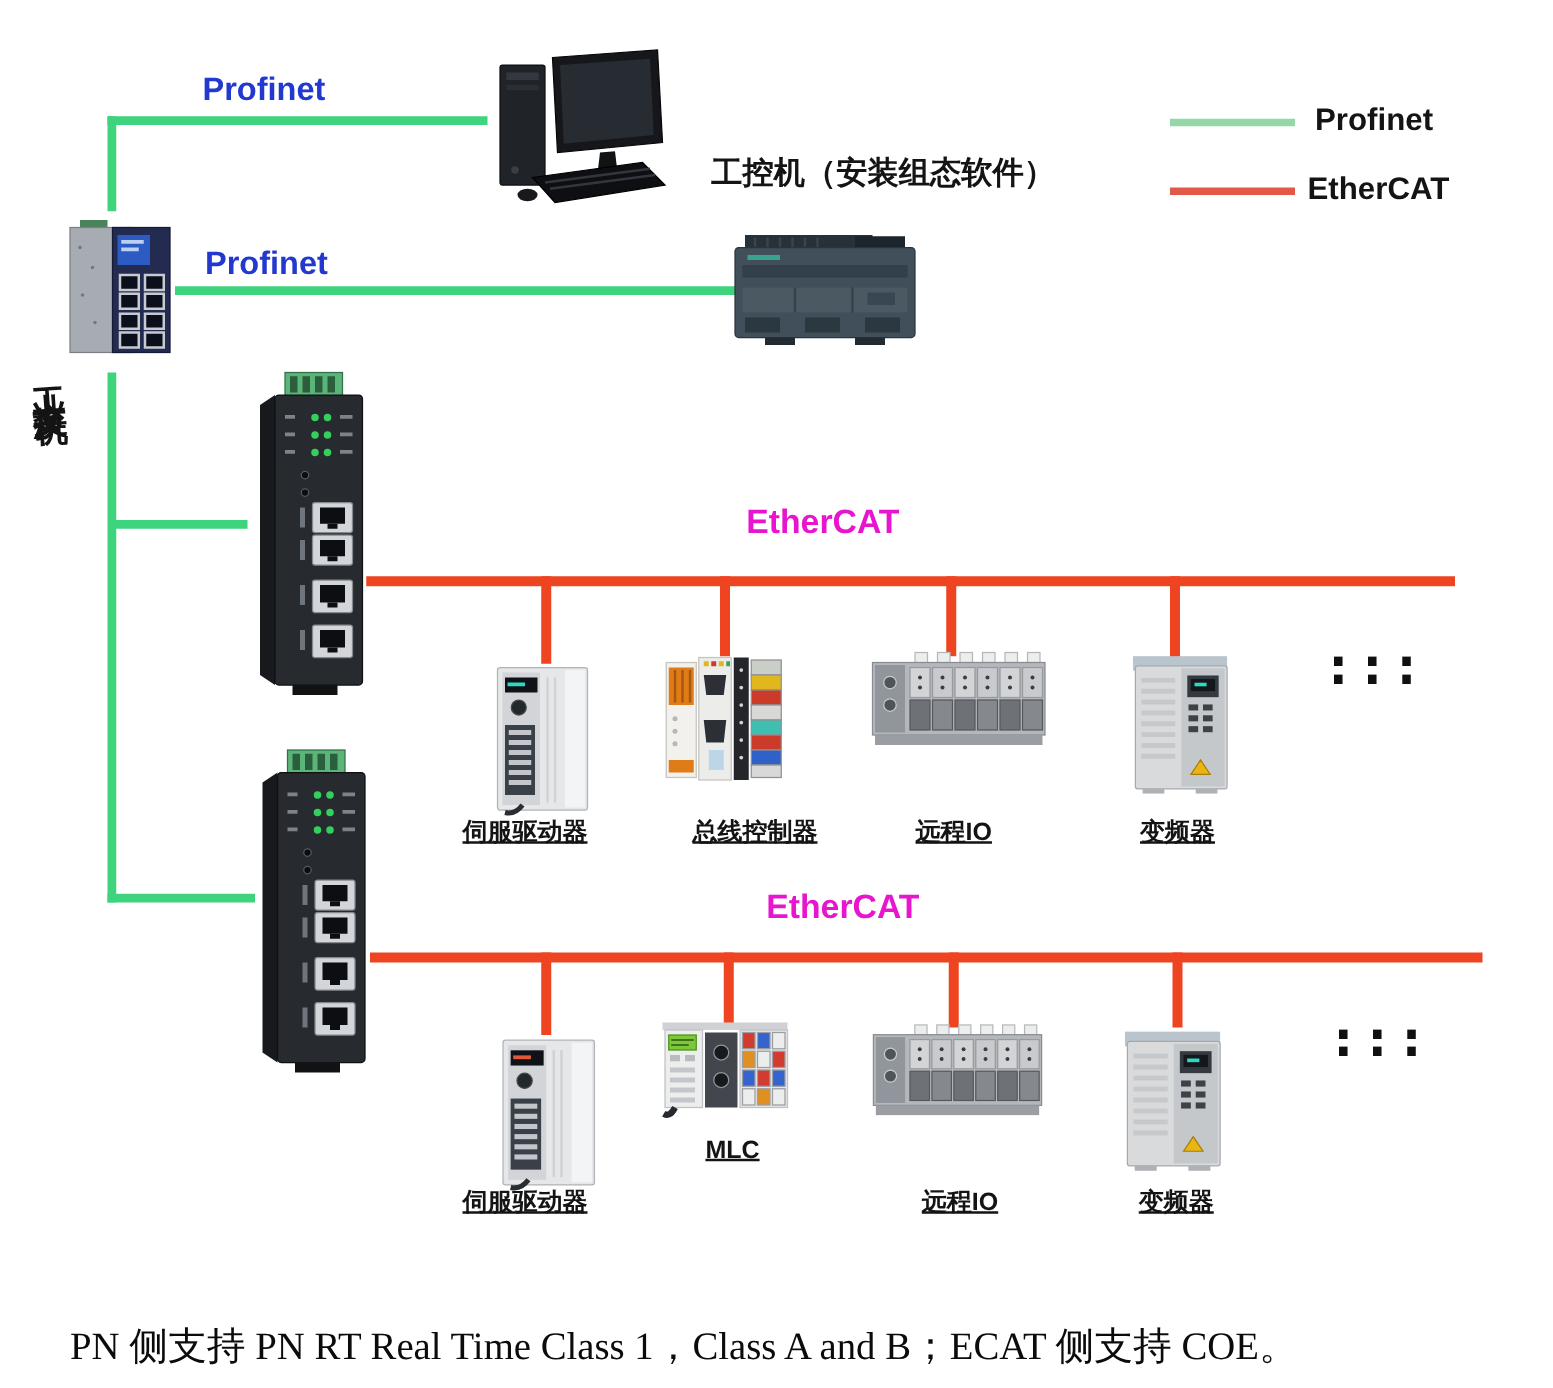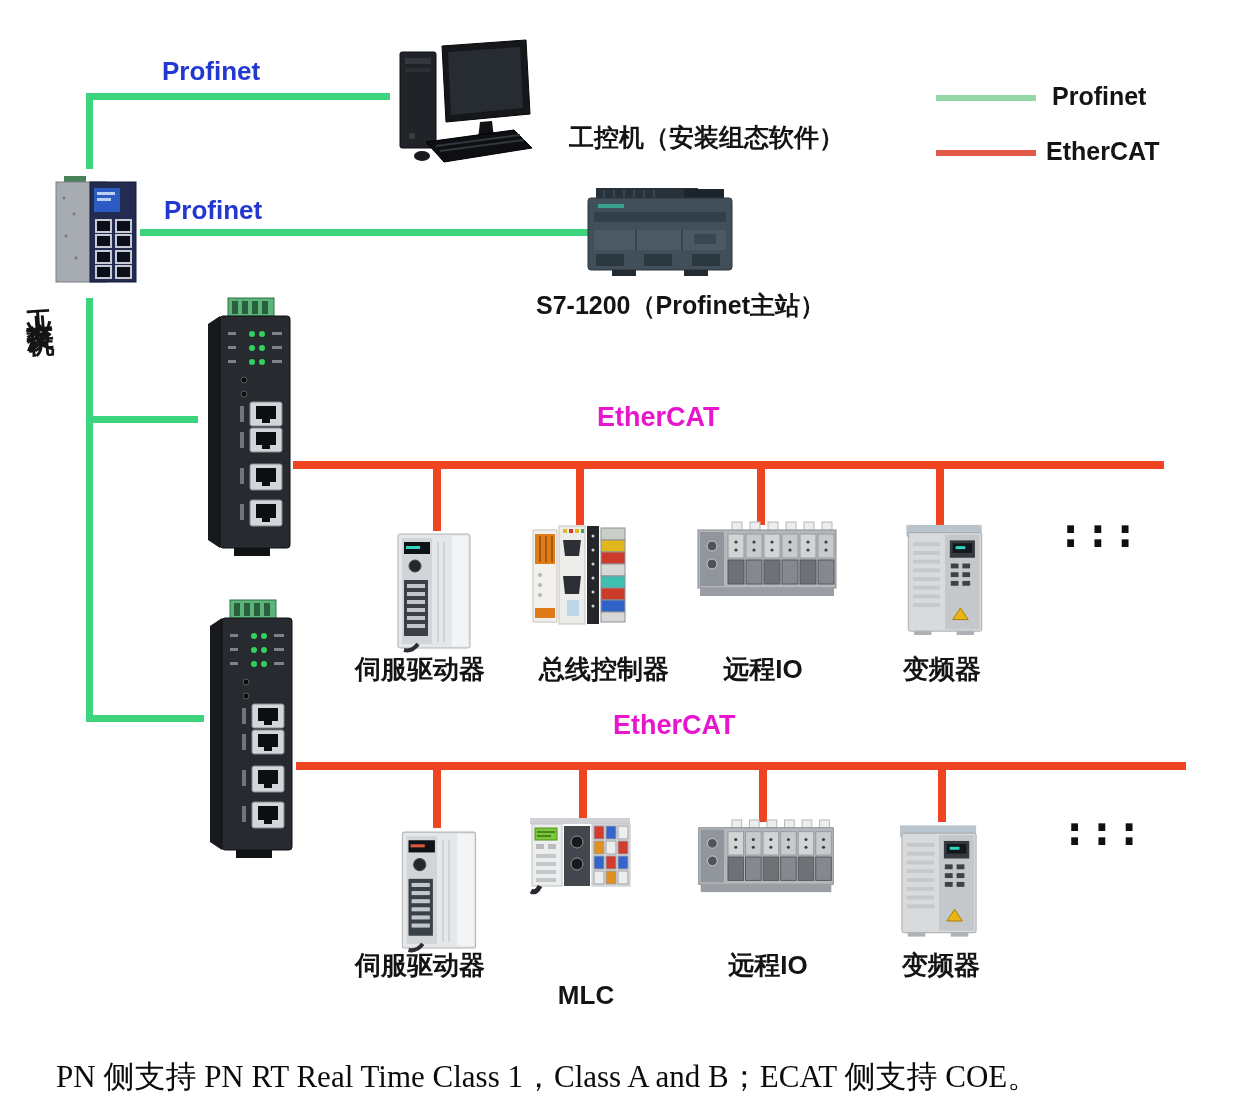--- a/index.html
+++ b/index.html
@@ -11,21 +11,21 @@
   .line{position:absolute;}
   .green{background:var(--profinet-line,#3ed47e);}
   .red{background:var(--ethercat-line,#ee4422);}
   .legend-green{background:var(--legend-profinet,#93d8a6);}
   .legend-red{background:var(--legend-ethercat,#e25948);}
   .lbl{position:absolute;font-weight:bold;color:var(--label-text,#141414);white-space:nowrap;}
   .profinet-lbl{color:var(--profinet-text,#2238cf);font-size:26px;}
   .ethercat-lbl{color:var(--ethercat-text,#e716ce);font-size:27px;}
   .node-lbl{font-size:25px;}
   .legend-lbl{font-size:25px;}
-  .dev-lbl{font-size:26px;transform:translateX(-50%);text-align:center;}
+  .dev-lbl{font-size:20px;transform:translateX(-50%);text-align:center;text-decoration:underline;}
   .vert-lbl{
     font-size:27px;writing-mode:vertical-rl;text-orientation:upright;
     letter-spacing:5px;transform:rotate(-4deg);
   }
   .dots{
     position:absolute;font-weight:900;font-size:42px;letter-spacing:2px;
     color:#101010;line-height:14px;font-family:"DejaVu Sans Mono",monospace;
   }
   .footer{
     position:absolute;font-family:"Liberation Serif",serif;font-size:31px;
@@ -61,31 +61,30 @@
   <span class="lbl profinet-lbl" style="left:164px;top:195px;">Profinet</span>
   <span class="lbl ethercat-lbl" style="left:597px;top:402px;">EtherCAT</span>
   <span class="lbl ethercat-lbl" style="left:613px;top:710px;">EtherCAT</span>
 
   <div class="line legend-green" style="left:936px;top:95px;width:100px;height:6px;"></div>
   <span class="lbl legend-lbl" style="left:1052px;top:82px;">Profinet</span>
   <div class="line legend-red" style="left:936px;top:150px;width:100px;height:6px;"></div>
   <span class="lbl legend-lbl" style="left:1046px;top:137px;">EtherCAT</span>
 
   <span class="lbl node-lbl" style="left:569px;top:97px;margin-top:24px;">工控机（安装组态软件）</span>
-  <span class="lbl node-lbl" style="left:536px;top:289px;">S7-1200（Profinet主站）</span>
   <span class="lbl vert-lbl" style="left:24px;top:288px;height:150px;">工业交换机</span>
 
   <span class="lbl dev-lbl" style="left:420px;top:652px;">伺服驱动器</span>
   <span class="lbl dev-lbl" style="left:604px;top:652px;">总线控制器</span>
   <span class="lbl dev-lbl" style="left:763px;top:652px;">远程IO</span>
   <span class="lbl dev-lbl" style="left:942px;top:652px;">变频器</span>
   <span class="dots" style="left:1058px;top:512px;">... ...</span>
 
   <span class="lbl dev-lbl" style="left:420px;top:948px;">伺服驱动器</span>
-  <span class="lbl dev-lbl" style="left:586px;top:980px;">MLC</span>
+  <span class="lbl dev-lbl" style="left:586px;top:909px;">MLC</span>
   <span class="lbl dev-lbl" style="left:768px;top:948px;">远程IO</span>
   <span class="lbl dev-lbl" style="left:941px;top:948px;">变频器</span>
   <span class="dots" style="left:1062px;top:810px;">... ...</span>
 
   <div class="footer" style="left:56px;top:1056px;text-align:center;">PN 侧支持 PN RT Real Time Class 1，Class A and B；ECAT 侧支持 COE。</div>
 
   <div class="abs" style="left:392px;top:36px;">
     <svg width="142" height="132" viewBox="0 0 142 132">
       <rect x="8" y="16" width="36" height="96" rx="2" fill="#202327" stroke="#0d0f11"></rect>
       <rect x="13" y="22" width="26" height="6" fill="#34383e"></rect>

